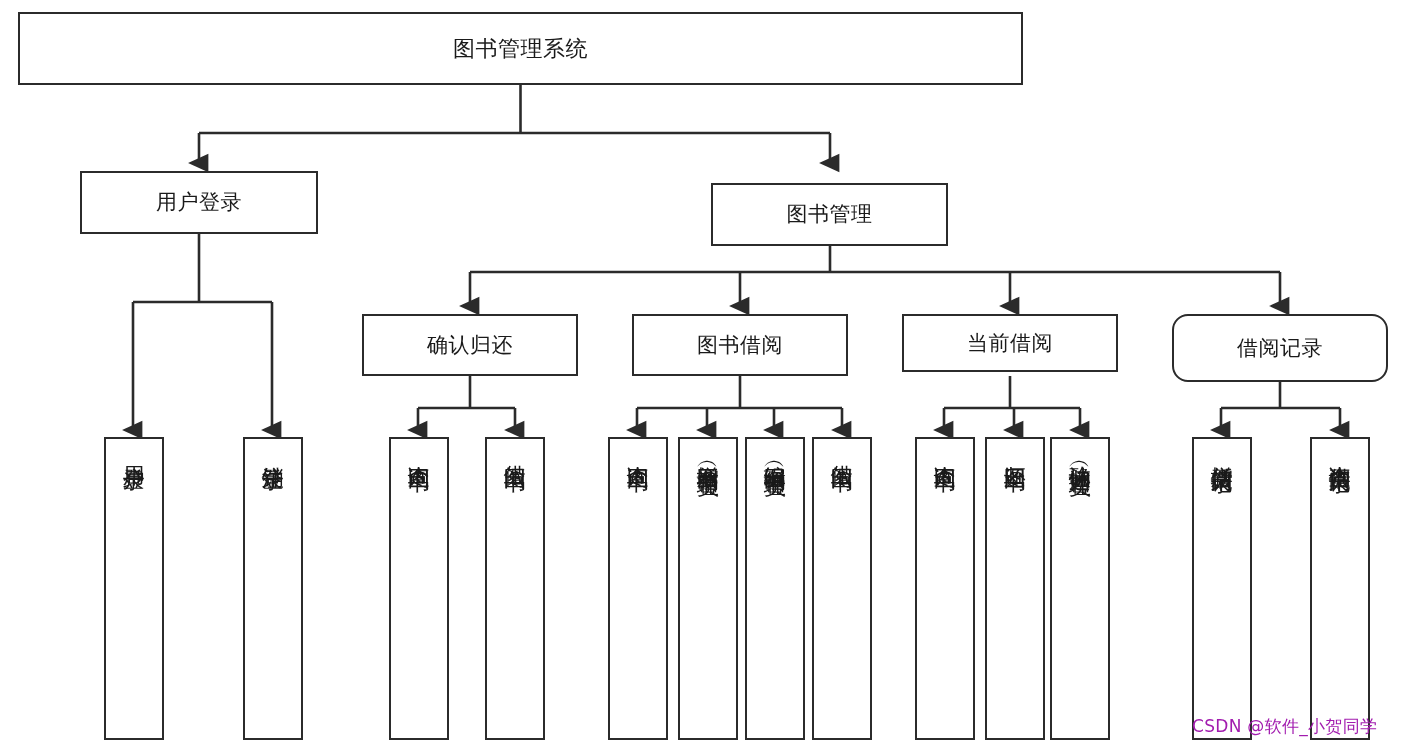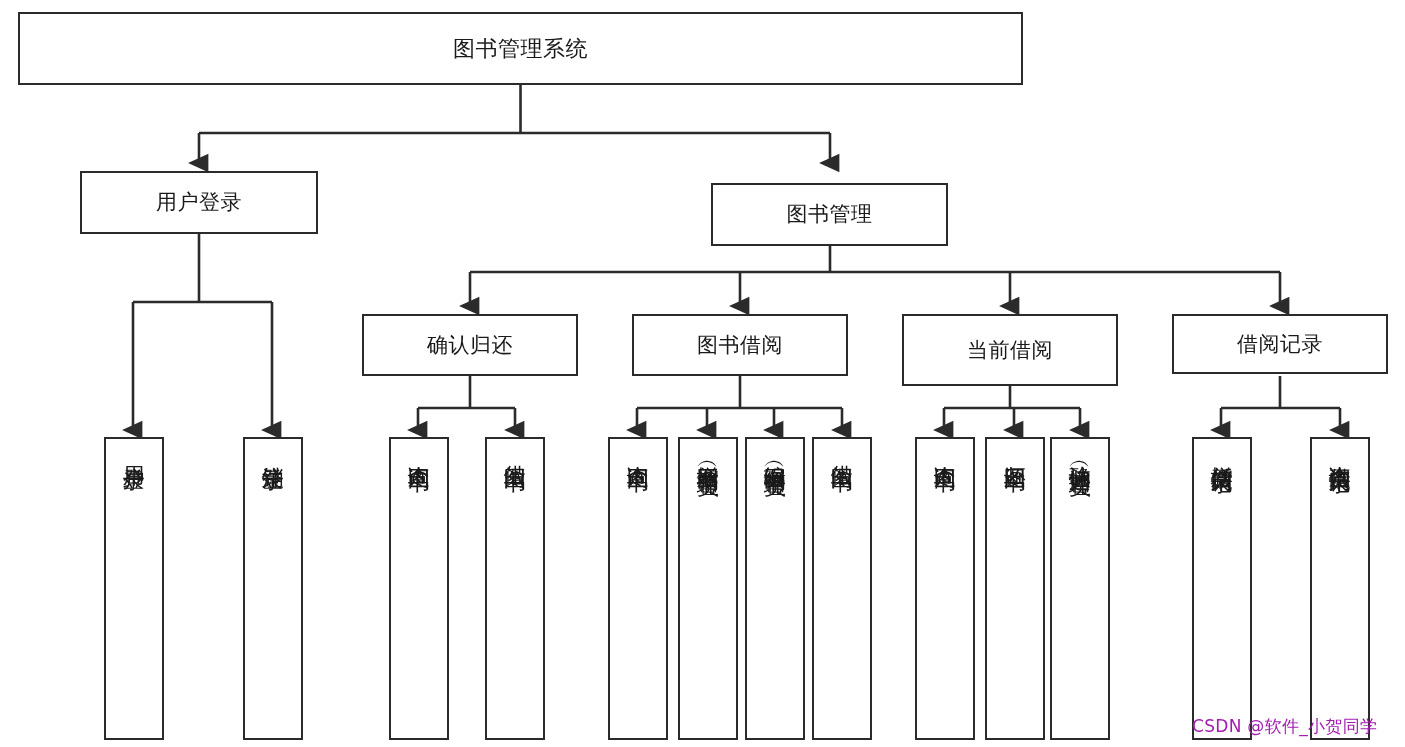--- a/index.html
+++ b/index.html
@@ -136,24 +136,24 @@
   <div class="node node-h" style="left:711px; top:171px; width:237px; height:63px;margin-top:12px;">
     <span>图书管理</span>
   </div>
 
   <div class="node node-h" style="left:362px; top:314px; width:216px; height:62px;">
     <span>确认归还</span>
   </div>
   <div class="node node-h" style="left:632px; top:314px; width:216px; height:62px;">
     <span>图书借阅</span>
   </div>
-  <div class="node node-h" style="left:902px; top:314px; width:216px; height:72px;">
+  <div class="node node-h" style="left:902px; top:314px; width:216px; height:58px;">
     <span>当前借阅</span>
   </div>
-  <div class="node node-h" style="left:1172px; top:314px; width:216px; height:60px;">
+  <div class="node node-h" style="left:1172px; top:314px; width:216px; height:68px;border-radius:16px;">
     <span>借阅记录</span>
   </div>
 
   <div class="node leaf" style="left:104px; top:437px; width:60px; height:303px;">
     <span class="vtext">用户登录</span>
   </div>
   <div class="node leaf" style="left:243px; top:437px; width:60px; height:303px;">
     <span class="vtext">注销登录</span>
   </div>
 

